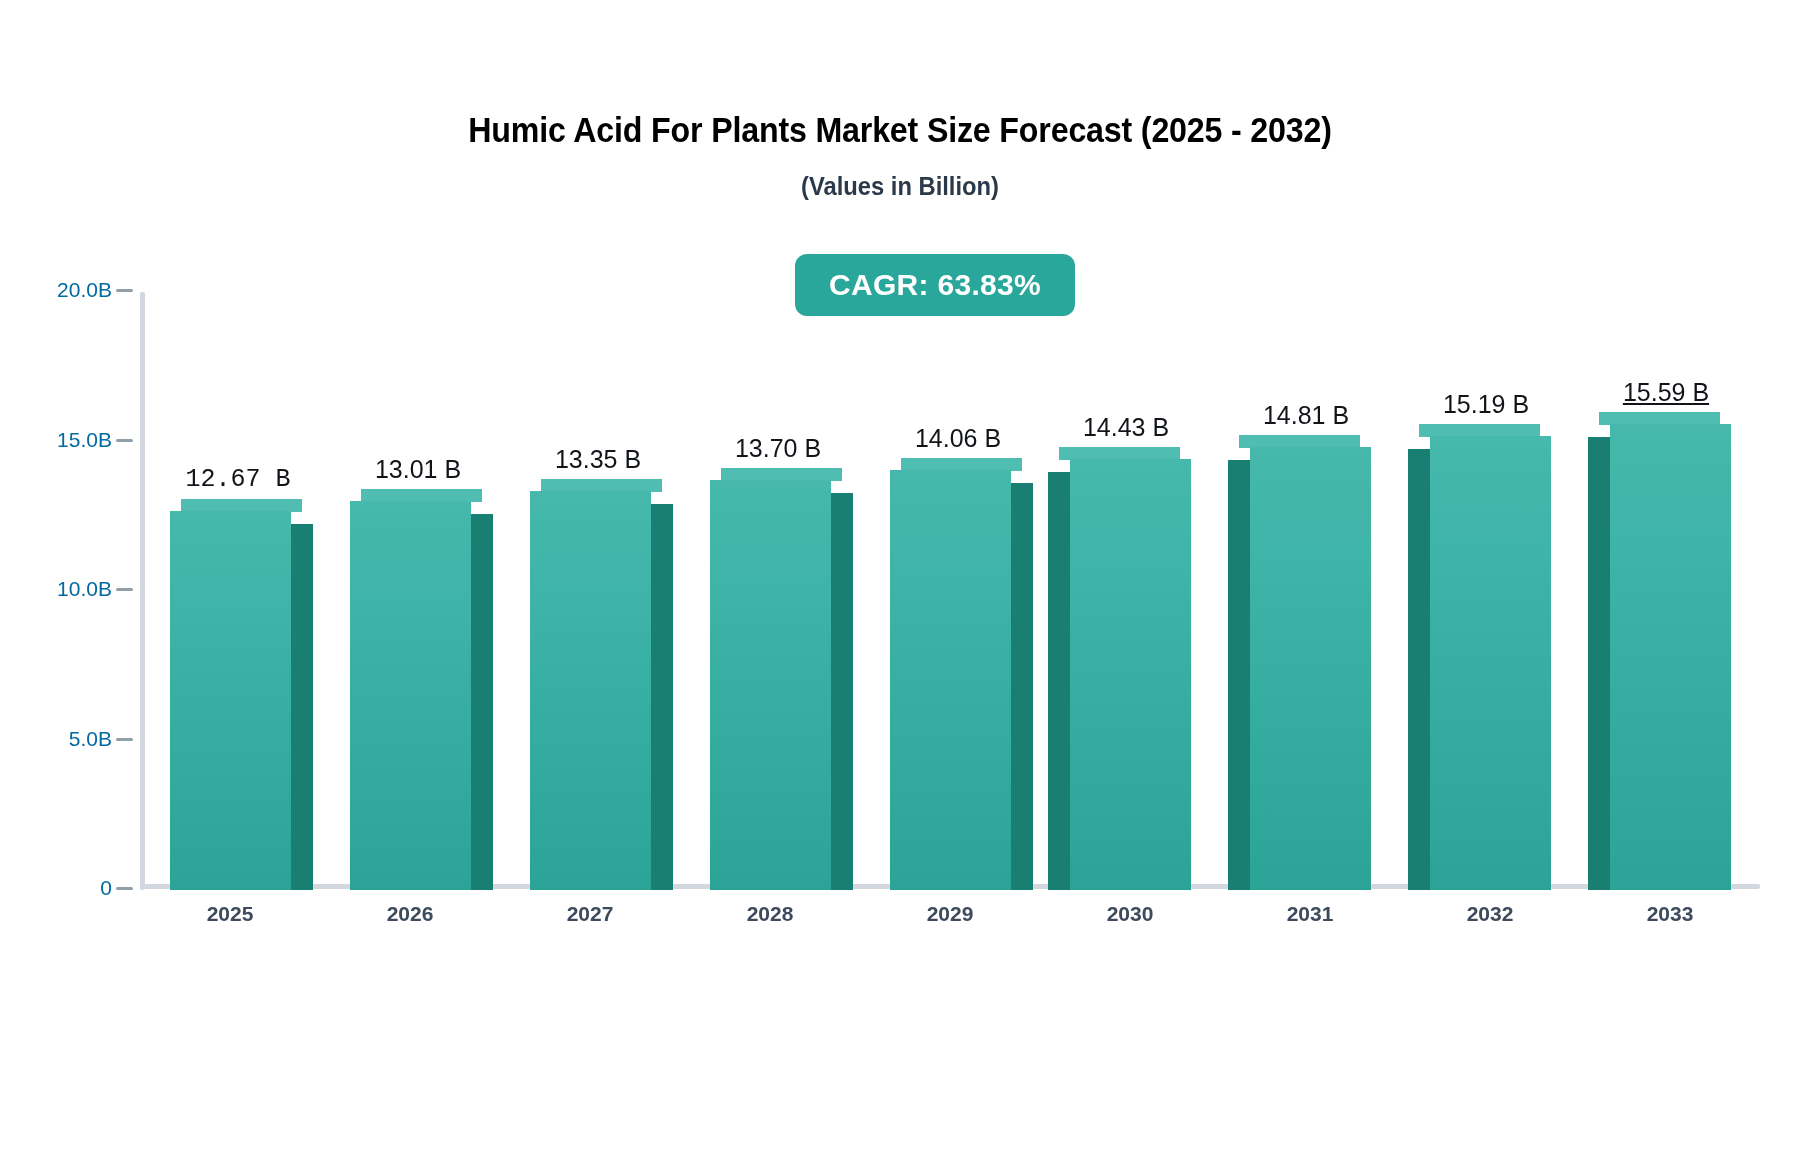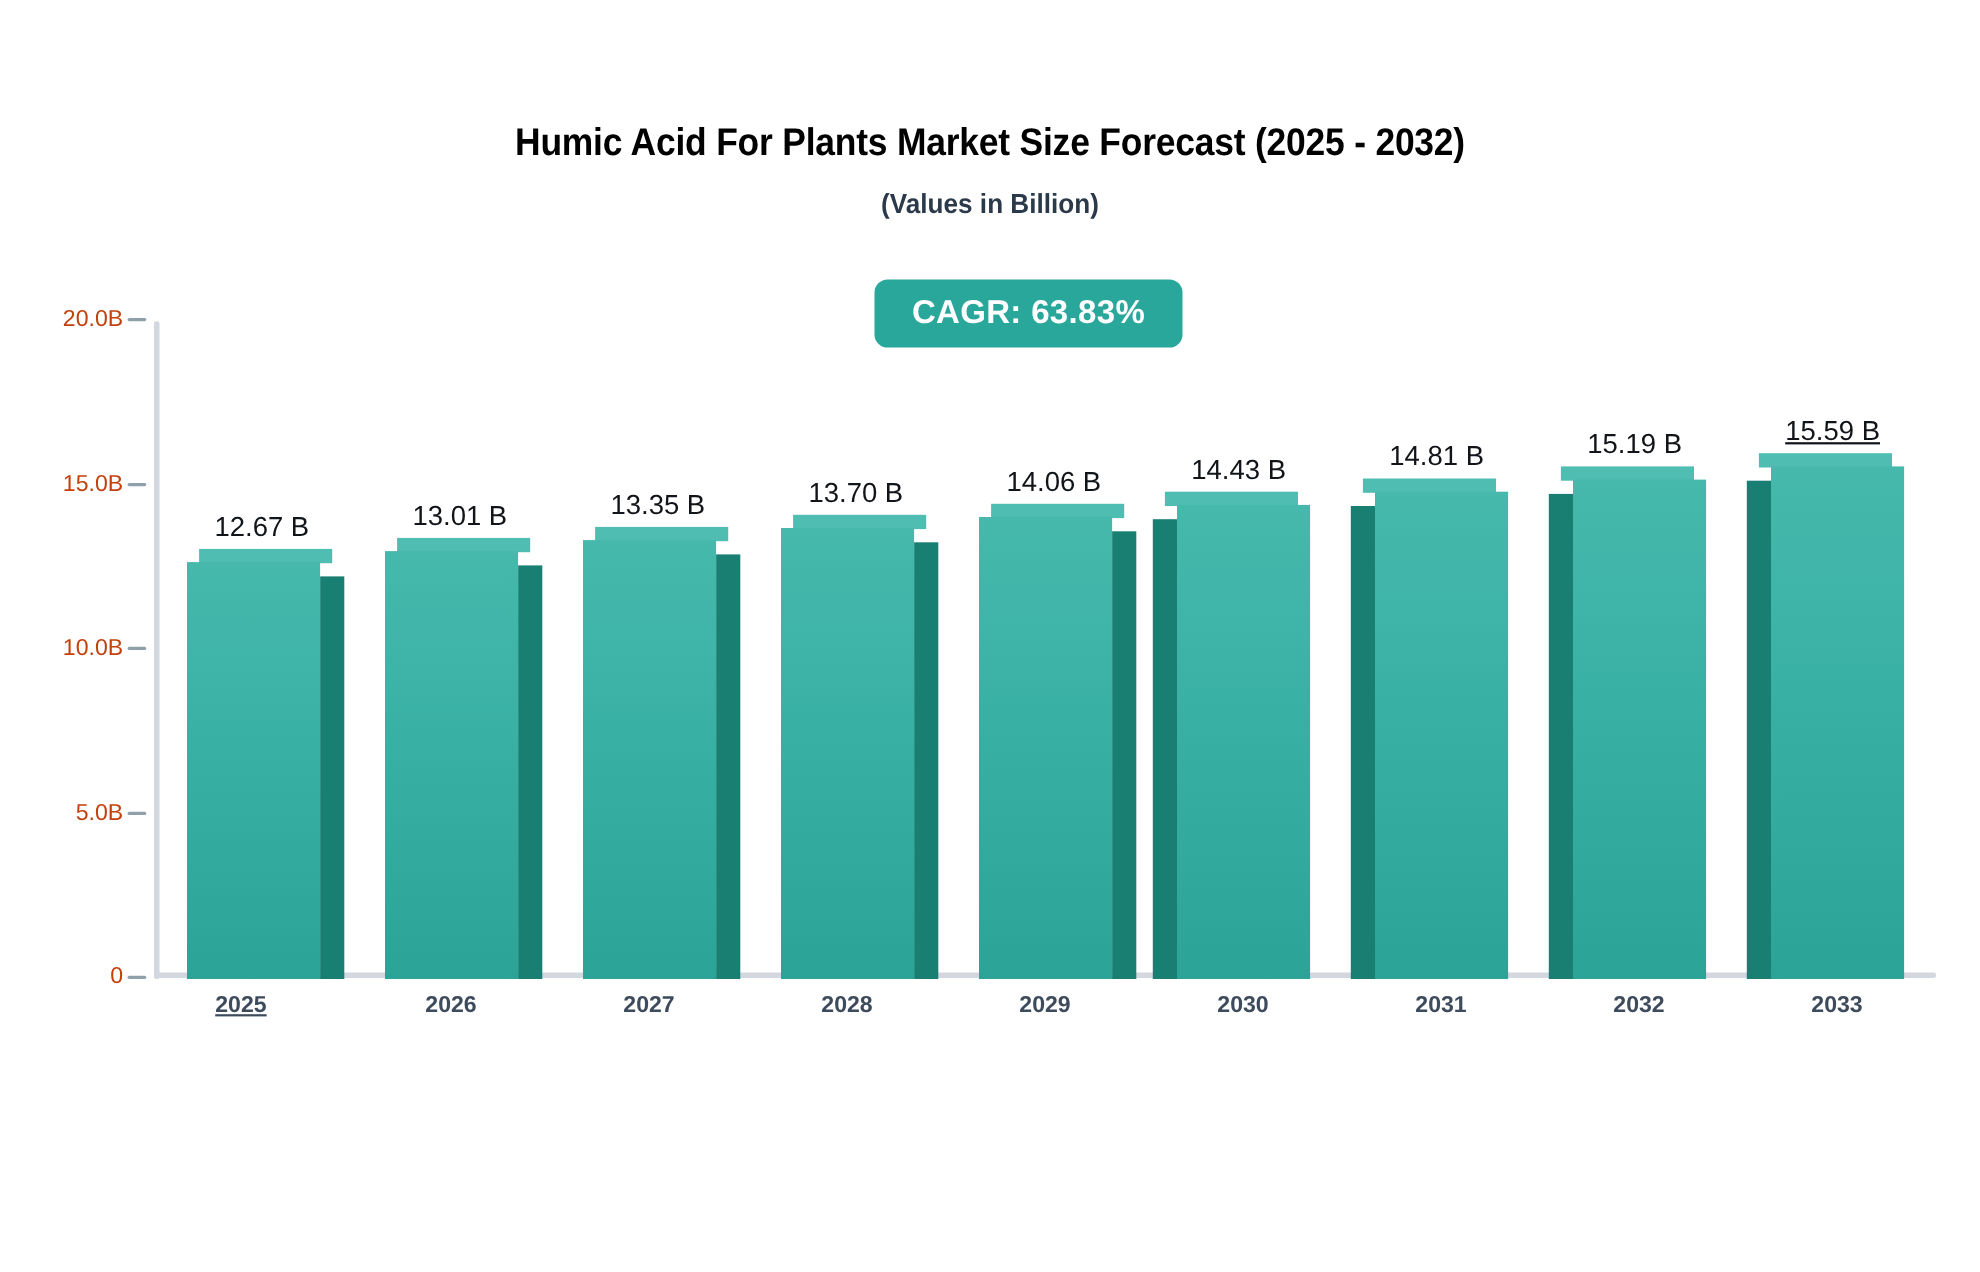--- a/index.html
+++ b/index.html
@@ -37,21 +37,21 @@
     position:absolute;left:140px;top:292px;width:5px;height:598px;
     background:#d3d7e0;border-radius:2px;
   }
   .xaxis-line{
     position:absolute;left:140px;top:884px;width:1620px;height:5px;
     background:#d3d7e0;border-radius:2px;
   }
 
   .ytick{
     position:absolute;right:0;transform:translateY(-50%);
-    font-size:21px;color:#c2410c;white-space:nowrap;
+    font-size:21px;color:#0369a1;white-space:nowrap;
     font-weight:normal;
   }
   .ytick-wrap{position:absolute;left:0;width:112px;height:0;}
   .ytick-dash{
     position:absolute;left:116px;top:-1px;width:17px;height:3px;
     background:#8fa0ab;border-radius:2px;
   }
 
   
   .bar{
@@ -106,21 +106,21 @@
 
   <div class="yaxis-line"></div>
   <div class="xaxis-line"></div>
 
   <div class="plot" id="plot">
       <div class="bar right-3d" style="left: 29.5px; width: 121px; height: 378.833px;">
         <div class="cap" style="bottom: 377.833px; width: 121px; left: 11px;"></div>
         <div class="side" style="height: 365.833px;"></div>
         <div class="front" style="height: 378.833px;"></div>
       </div>
-      <div class="bar-label" style="left: 7.5px; width: 181px; bottom: 395.833px;">12.67 B</div>
+      <div class="bar-label" style="left: 7.5px; width: 181px; bottom: 395.833px; font-family: Liberation Mono, monospace;">12.67 B</div>
       <div class="bar right-3d" style="left: 209.5px; width: 121px; height: 388.999px;">
         <div class="cap" style="bottom: 387.999px; width: 121px; left: 11px;"></div>
         <div class="side" style="height: 375.999px;"></div>
         <div class="front" style="height: 388.999px;"></div>
       </div>
       <div class="bar-label" style="left: 187.5px; width: 181px; bottom: 405.999px;">13.01 B</div>
       <div class="bar right-3d" style="left: 389.5px; width: 121px; height: 399.165px;">
         <div class="cap" style="bottom: 398.165px; width: 121px; left: 11px;"></div>
         <div class="side" style="height: 386.165px;"></div>
         <div class="front" style="height: 399.165px;"></div>
@@ -180,21 +180,21 @@
       <div class="ytick-wrap" style="top: 439.5px;">
         <div class="ytick">15.0B</div>
         <div class="ytick-dash"></div>
       </div>
       <div class="ytick-wrap" style="top: 290px;">
         <div class="ytick">20.0B</div>
         <div class="ytick-dash"></div>
       </div>
     </div>
   <div id="xticks">
-      <div class="xtick" style="left: 159px; width: 120px; text-decoration: underline;">2025</div>
+      <div class="xtick" style="left: 170px; width: 120px;">2025</div>
       <div class="xtick" style="left: 350px; width: 120px;">2026</div>
       <div class="xtick" style="left: 530px; width: 120px;">2027</div>
       <div class="xtick" style="left: 710px; width: 120px;">2028</div>
       <div class="xtick" style="left: 890px; width: 120px;">2029</div>
       <div class="xtick" style="left: 1070px; width: 120px;">2030</div>
       <div class="xtick" style="left: 1250px; width: 120px;">2031</div>
       <div class="xtick" style="left: 1430px; width: 120px;">2032</div>
       <div class="xtick" style="left: 1610px; width: 120px;">2033</div>
     </div>
 

